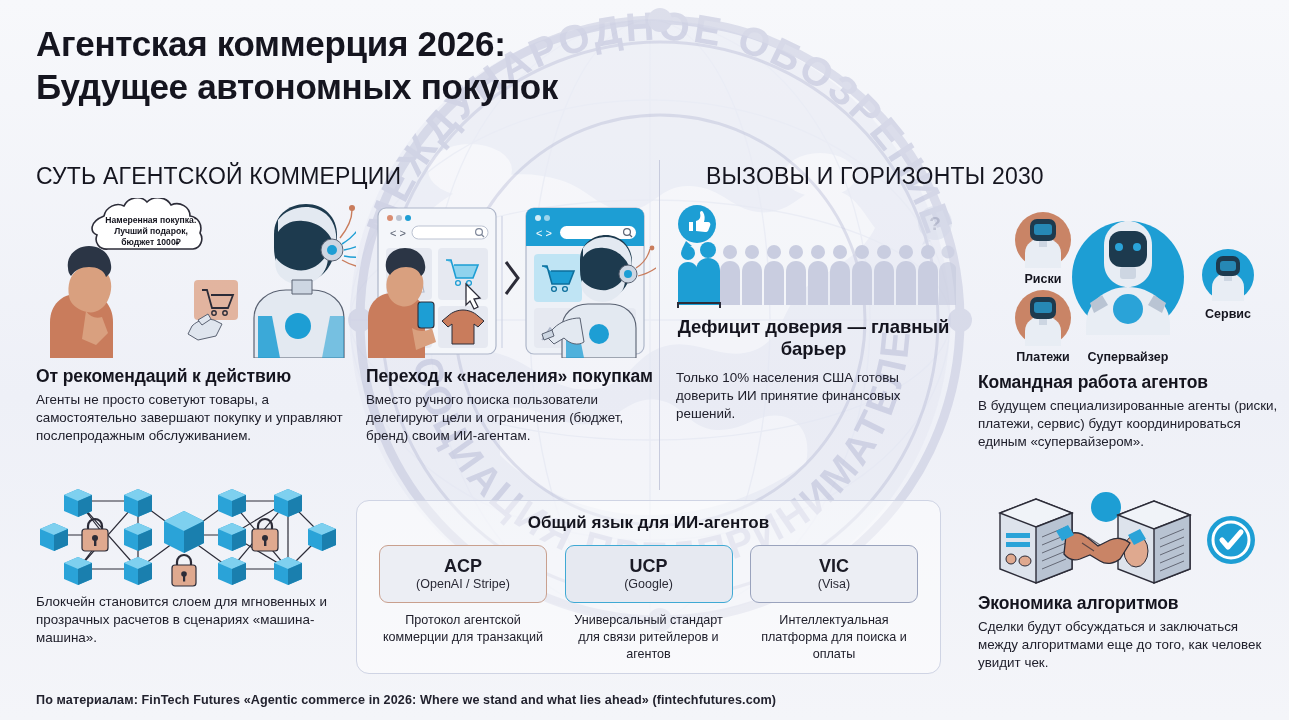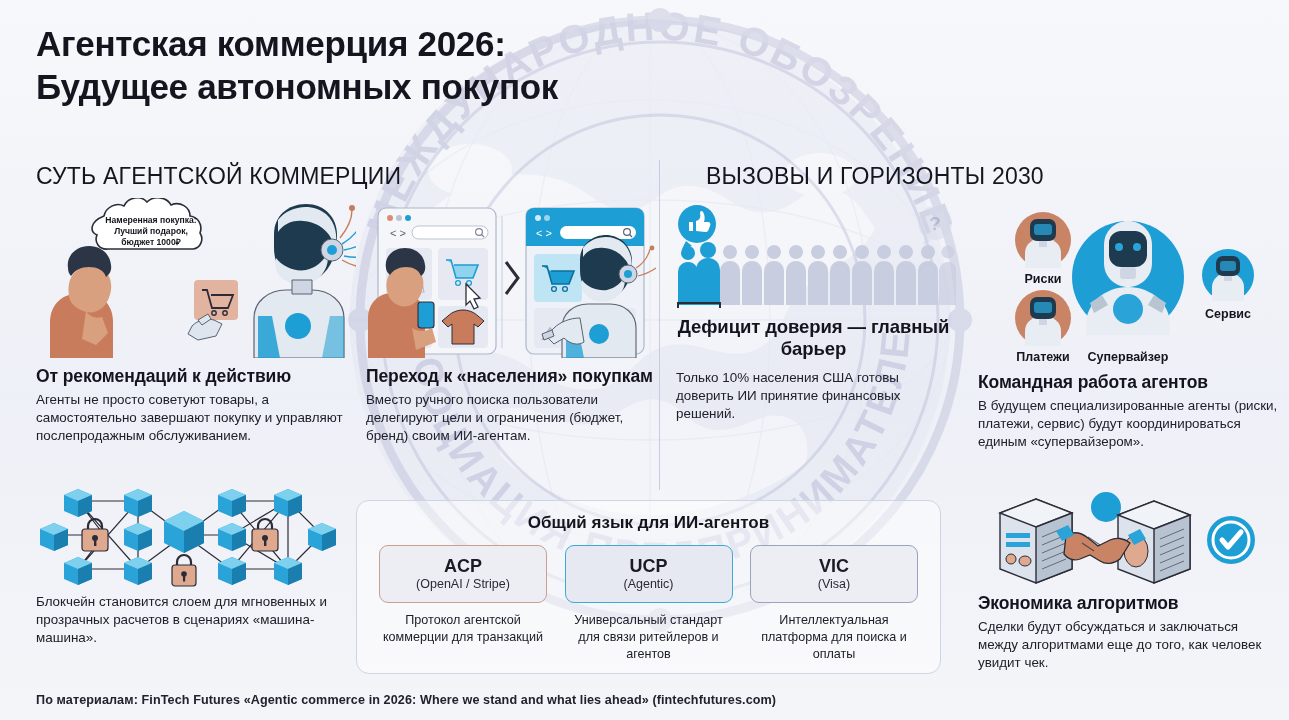--- a/index.html
+++ b/index.html
@@ -562,21 +562,21 @@
         <div class="card c-acp">
           <div class="nm">ACP</div>
           <div class="sub">(OpenAI / Stripe)</div>
         </div>
         <div class="desc">Протокол агентской коммерции для транзакций</div>
       </div>
 
       <div class="card-col">
         <div class="card c-ucp">
           <div class="nm">UCP</div>
-          <div class="sub">(Agentic)</div>
+          <div class="sub">(Google)</div>
         </div>
         <div class="desc">Универсальный стандарт для связи ритейлеров и агентов</div>
       </div>
 
       <div class="card-col">
         <div class="card c-vic">
           <div class="nm">VIC</div>
           <div class="sub">(Visa)</div>
         </div>
         <div class="desc">Интеллектуальная платформа для поиска и оплаты</div>

